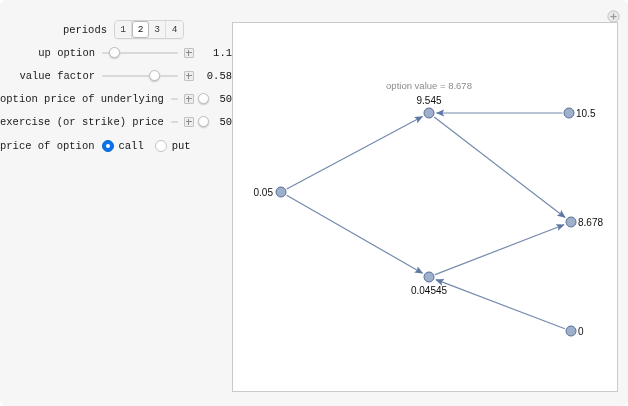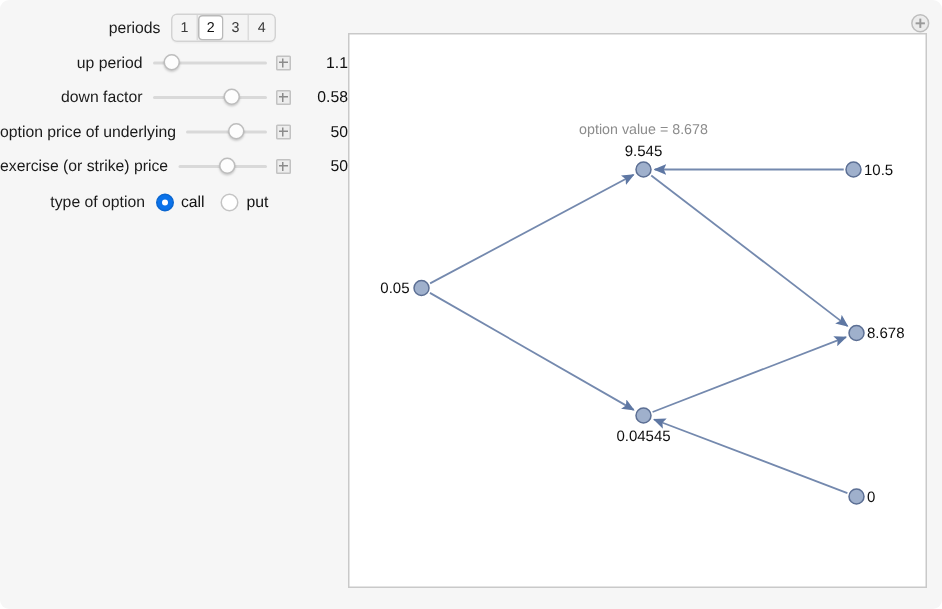--- a/index.html
+++ b/index.html
@@ -18,22 +18,23 @@
     left: 0; top: 0;
     width: 628px; height: 406px;
     background: #f6f6f6;
     border-radius: 6px;
     box-sizing: border-box;
   }
 
   
   #controls {
     position: absolute;
-    left: 0; top: 7px;
+    left: 0; top: 18px;
     width: 232px;
+    font-family: Liberation Mono, monospace;
   }
   .ctrl-row {
     display: flex;
     align-items: center;
     height: 23px;
     justify-content: flex-end;
   }
   .ctrl-label {
     font-size: 10.5px;
     color: #1a1a1a;
@@ -204,31 +205,31 @@
       <div class="setterbar">
         <div class="setter-btn">1</div>
         <div class="setter-btn selected">2</div>
         <div class="setter-btn">3</div>
         <div class="setter-btn">4</div>
       </div>
       <div style="width:48px"></div>
     </div>
 
     <div class="ctrl-row">
-      <div class="ctrl-label">up period</div>
+      <div class="ctrl-label">up option</div>
       <div class="slider">
         <div class="slider-track"></div>
         <div class="slider-handle" style="left: 6.5px;"></div>
       </div>
       <div class="plus-box"></div>
       <div class="ctrl-value">1.1</div>
     </div>
 
     <div class="ctrl-row">
-      <div class="ctrl-label">down factor</div>
+      <div class="ctrl-label">value factor</div>
       <div class="slider">
         <div class="slider-track"></div>
         <div class="slider-handle" style="left: 46.8px;"></div>
       </div>
       <div class="plus-box"></div>
       <div class="ctrl-value">0.58</div>
     </div>
 
 
     <div class="ctrl-row">
@@ -245,21 +246,21 @@
       <div class="ctrl-label">exercise (or strike) price</div>
       <div class="slider">
         <div class="slider-track"></div>
         <div class="slider-handle" style="left: 27.3px;"></div>
       </div>
       <div class="plus-box"></div>
       <div class="ctrl-value">50</div>
     </div>
 
     <div class="ctrl-row" style="height:26px;">
-      <div class="ctrl-label">type of option</div>
+      <div class="ctrl-label">price of option</div>
       <div class="radio-group">
         <div class="radio-item">
           <span class="radio-dot on"></span>
           <span class="radio-label">call</span>
         </div>
         <div class="radio-item">
           <span class="radio-dot"></span>
           <span class="radio-label">put</span>
         </div>
       </div>

